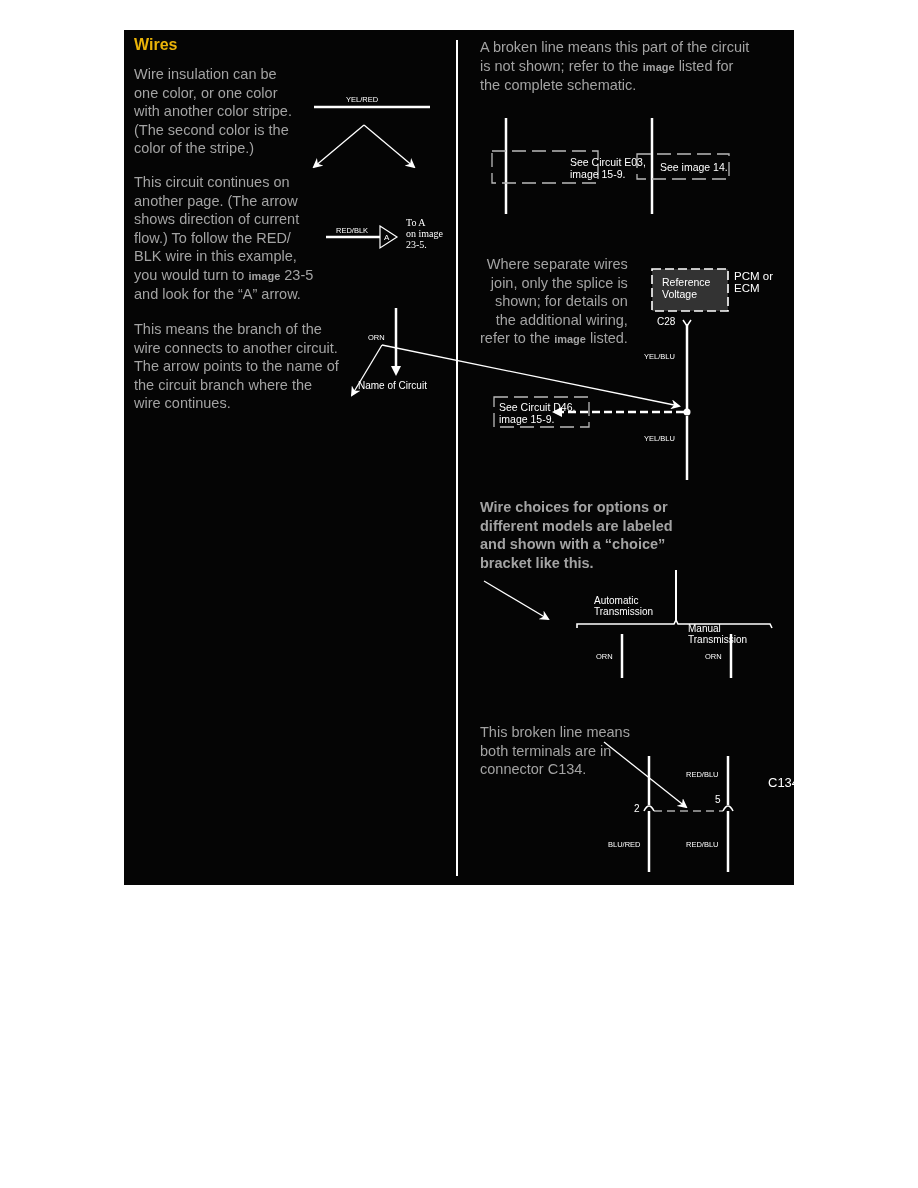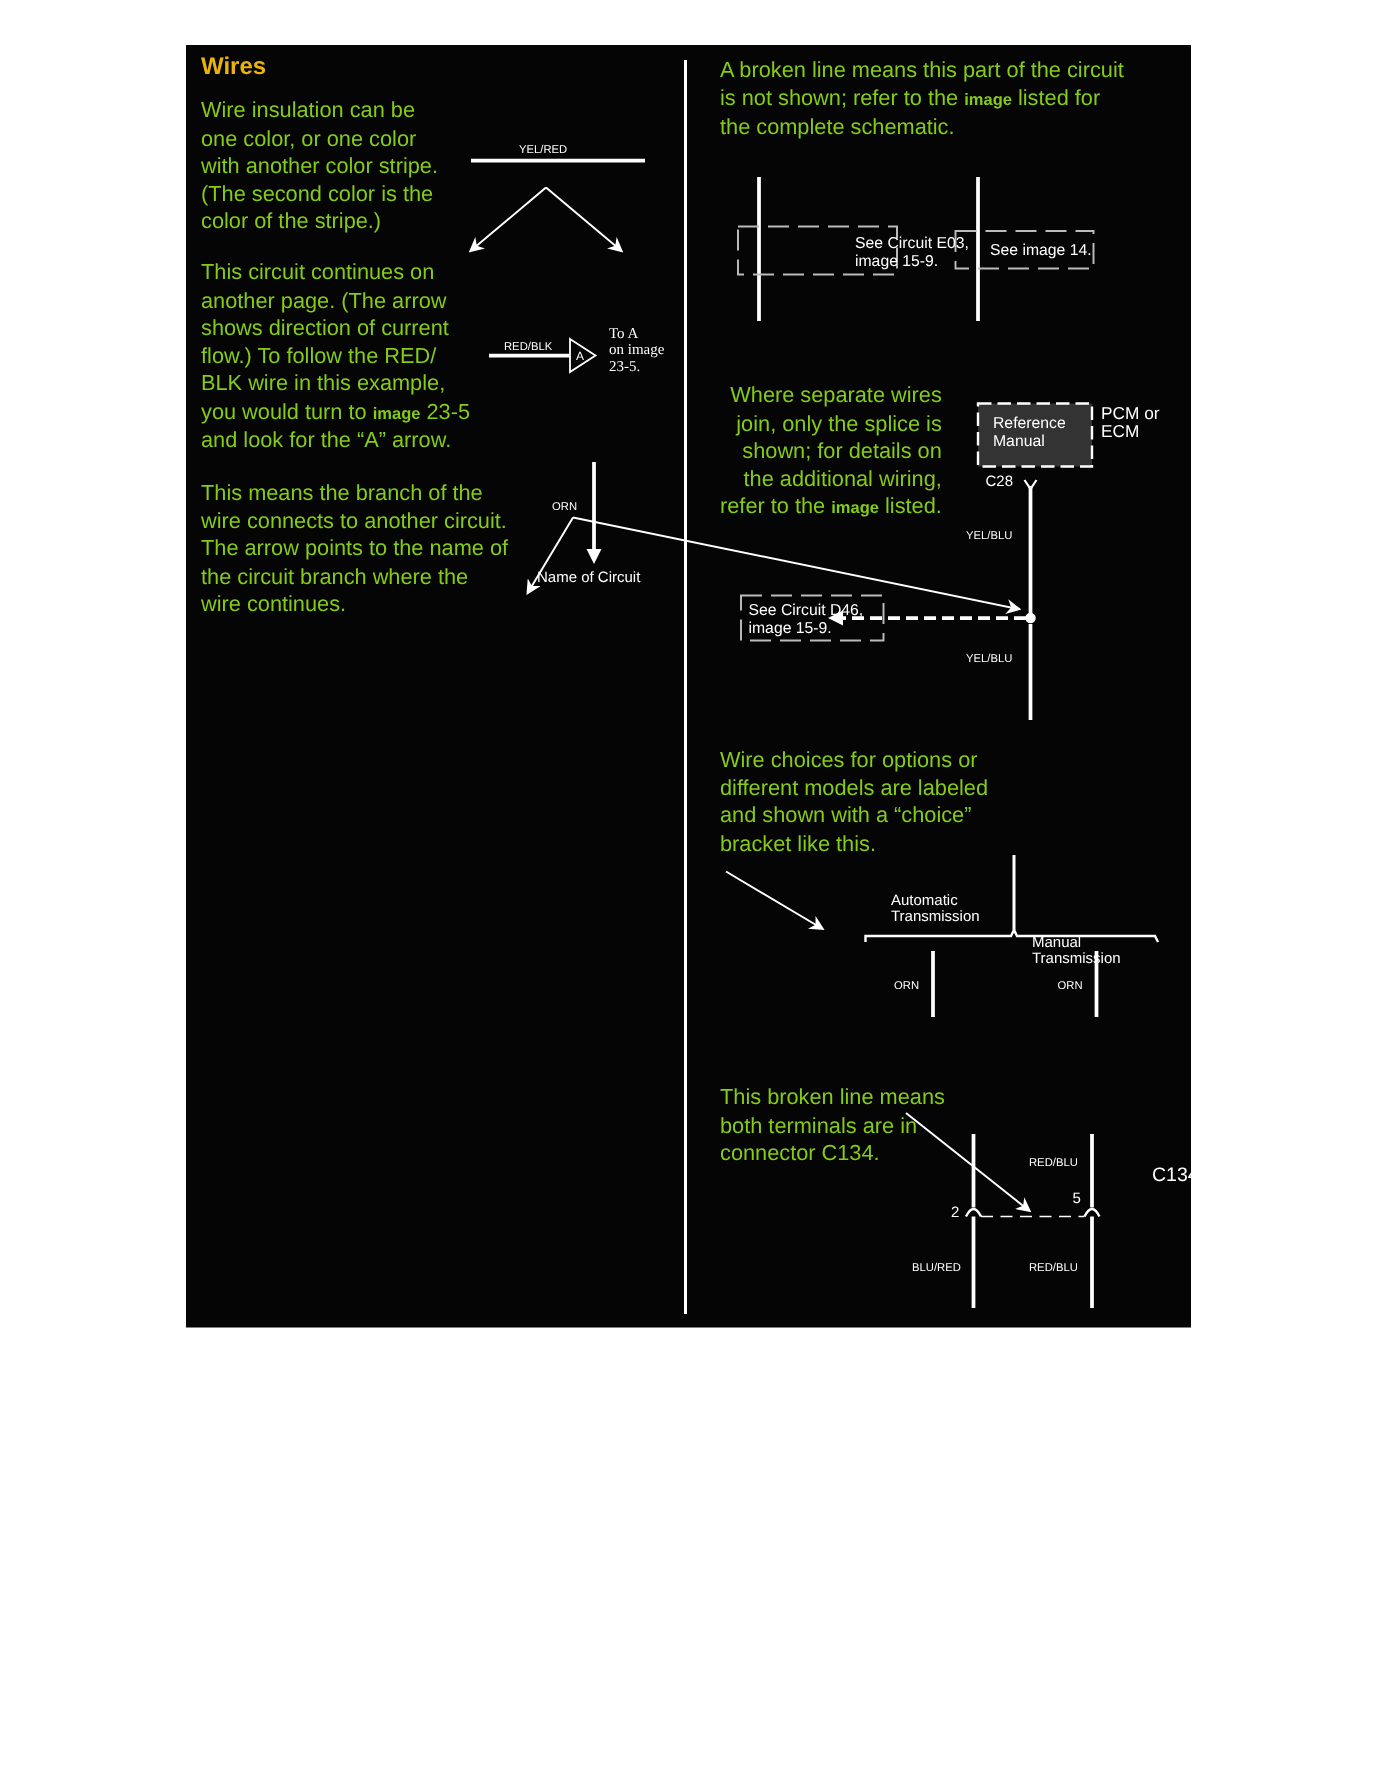--- a/index.html
+++ b/index.html
@@ -1,19 +1,19 @@
 <!DOCTYPE html>
 <html><head>
 <meta charset="utf-8">
 <style>
   html, body { margin: 0; padding: 0; background: #ffffff; }
   body { width: 918px; height: 1188px; position: relative; overflow: hidden; font-family: "Liberation Sans", sans-serif; }
   .panel { position: absolute; left: 124px; top: 30px; width: 670px; height: 855px; background: #050505; color: #ffffff; }
   .divider { position: absolute; left: 332px; top: 10px; width: 2px; height: 836px; background: #ffffff; }
-  .txt { position: absolute; color: #84cc16; font-size: 14.5px; line-height: 18.5px; white-space: pre-line; }
+  .txt { position: absolute; color: #a3a3a3; font-size: 14.5px; line-height: 18.5px; white-space: pre-line; }
   .title { position: absolute; left: 10px; top: 6px; font-size: 16px; font-weight: bold; color: #eab308; }
   .small { position: absolute; color: #fff; font-size: 7.5px; line-height: 9px; white-space: pre-line; }
   .med { position: absolute; color: #fff; font-size: 10px; line-height: 11px; white-space: pre-line; }
   .img-word { font-size: 11px; font-weight: bold; }
   svg.diagram { position: absolute; left: 0; top: 0; width: 670px; height: 855px; pointer-events: none; }
   .box-text { position: absolute; color: #fff; font-size: 10.5px; line-height: 12px; white-space: pre-line; }
 </style>
 </head>
 <body>
 
@@ -115,30 +115,30 @@
   <div class="box-text" style="left:398px; top:126px;margin-left:48px;">See Circuit E03,
 image 15-9.</div>
   <div class="box-text" style="left:536px; top:131px;">See  image  14.</div>
 
   <div class="txt" style="left:356px; top:225px;text-align:right;"><span>Where separate wires
 join, only the splice is
 shown; for details on
 the additional wiring,
 refer to the </span><span class="img-word">image</span><span>  listed.</span></div>
   <div class="box-text" style="left:538px; top:246px;">Reference
-Manual</div>
+Voltage</div>
   <div class="box-text" style="left:610px; top:240px; font-size:11.5px;">PCM or
 ECM</div>
   <div class="med" style="left:533px; top:286px;">C28</div>
   <div class="small" style="left:520px; top:322px;">YEL/BLU</div>
   <div class="box-text" style="left:375px; top:371px;">See Circuit D46,
 image 15-9.</div>
   <div class="small" style="left:520px; top:404px;">YEL/BLU</div>
 
-  <div class="txt" style="left:356px; top:468px;">Wire choices for options or
+  <div class="txt" style="left:356px; top:468px;font-weight:bold;">Wire choices for options or
 different models are labeled
 and shown with a “choice”
 bracket like this.</div>
   <div class="med" style="left:470px; top:565px;">Automatic
 Transmission</div>
   <div class="med" style="left:564px; top:565px;margin-top:28px;">Manual
 Transmission</div>
   <div class="small" style="left:472px; top:622px;">ORN</div>
   <div class="small" style="left:581px; top:622px;">ORN</div>
 

